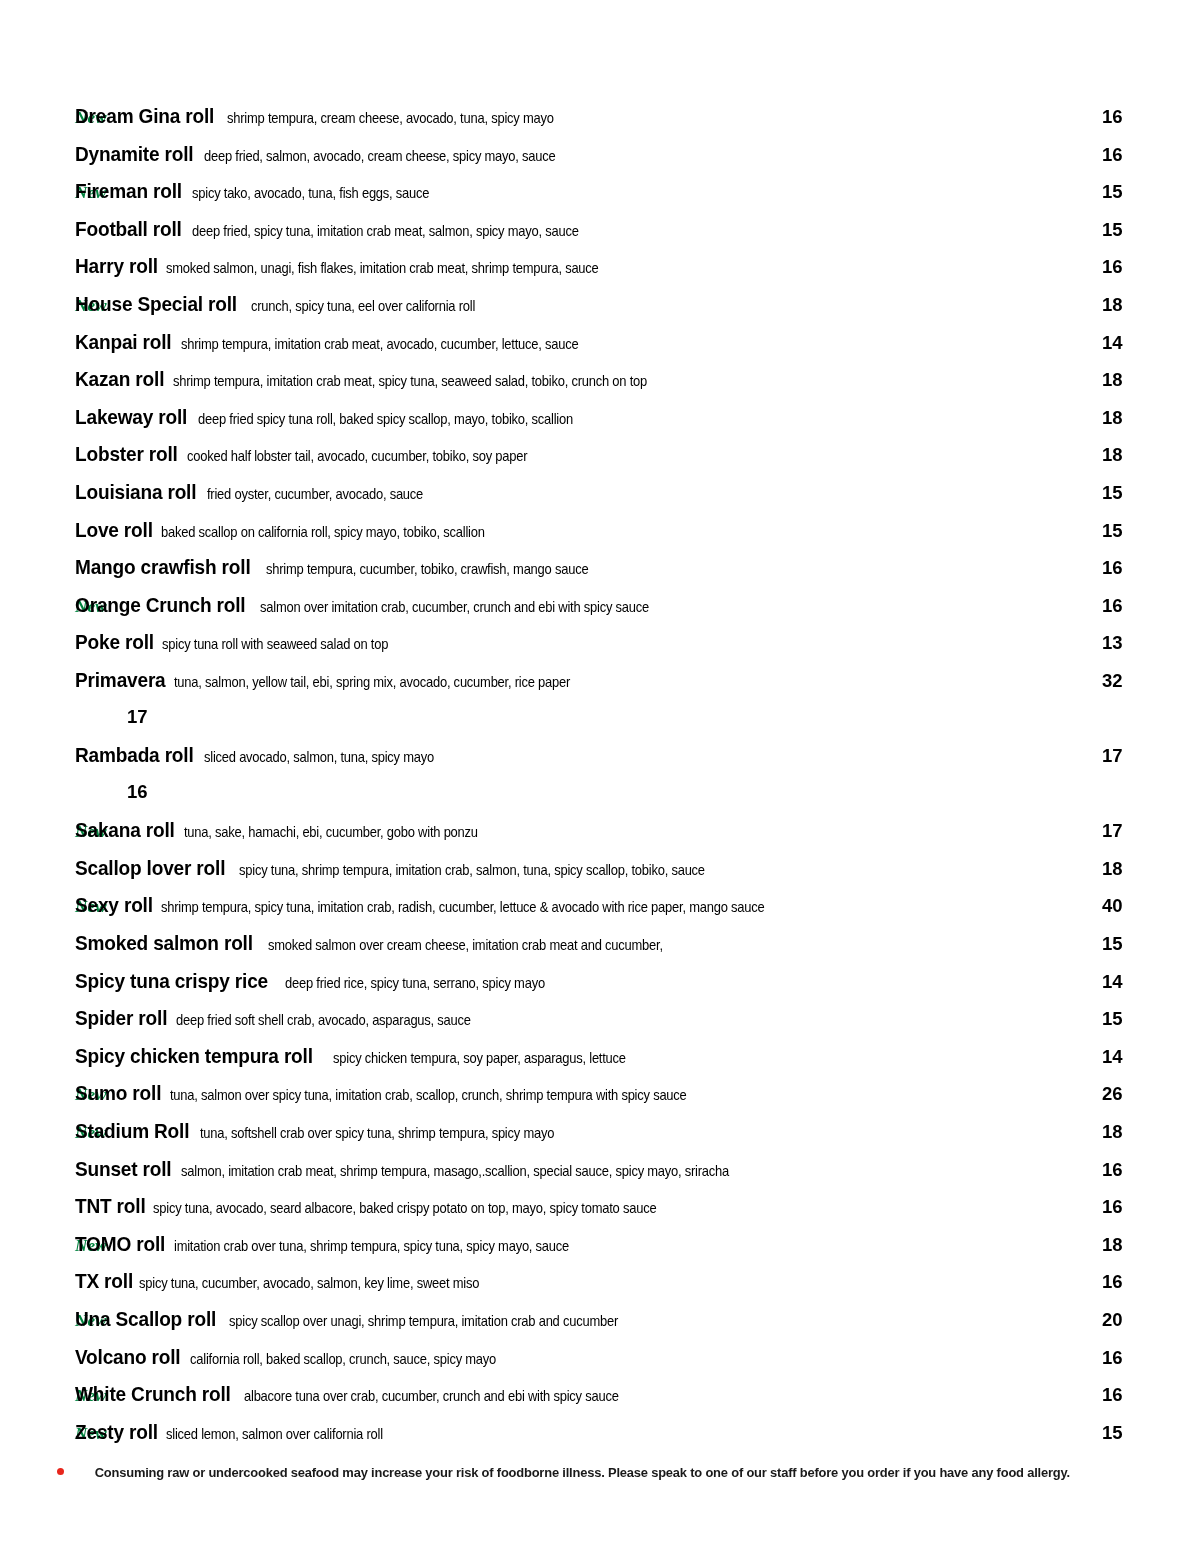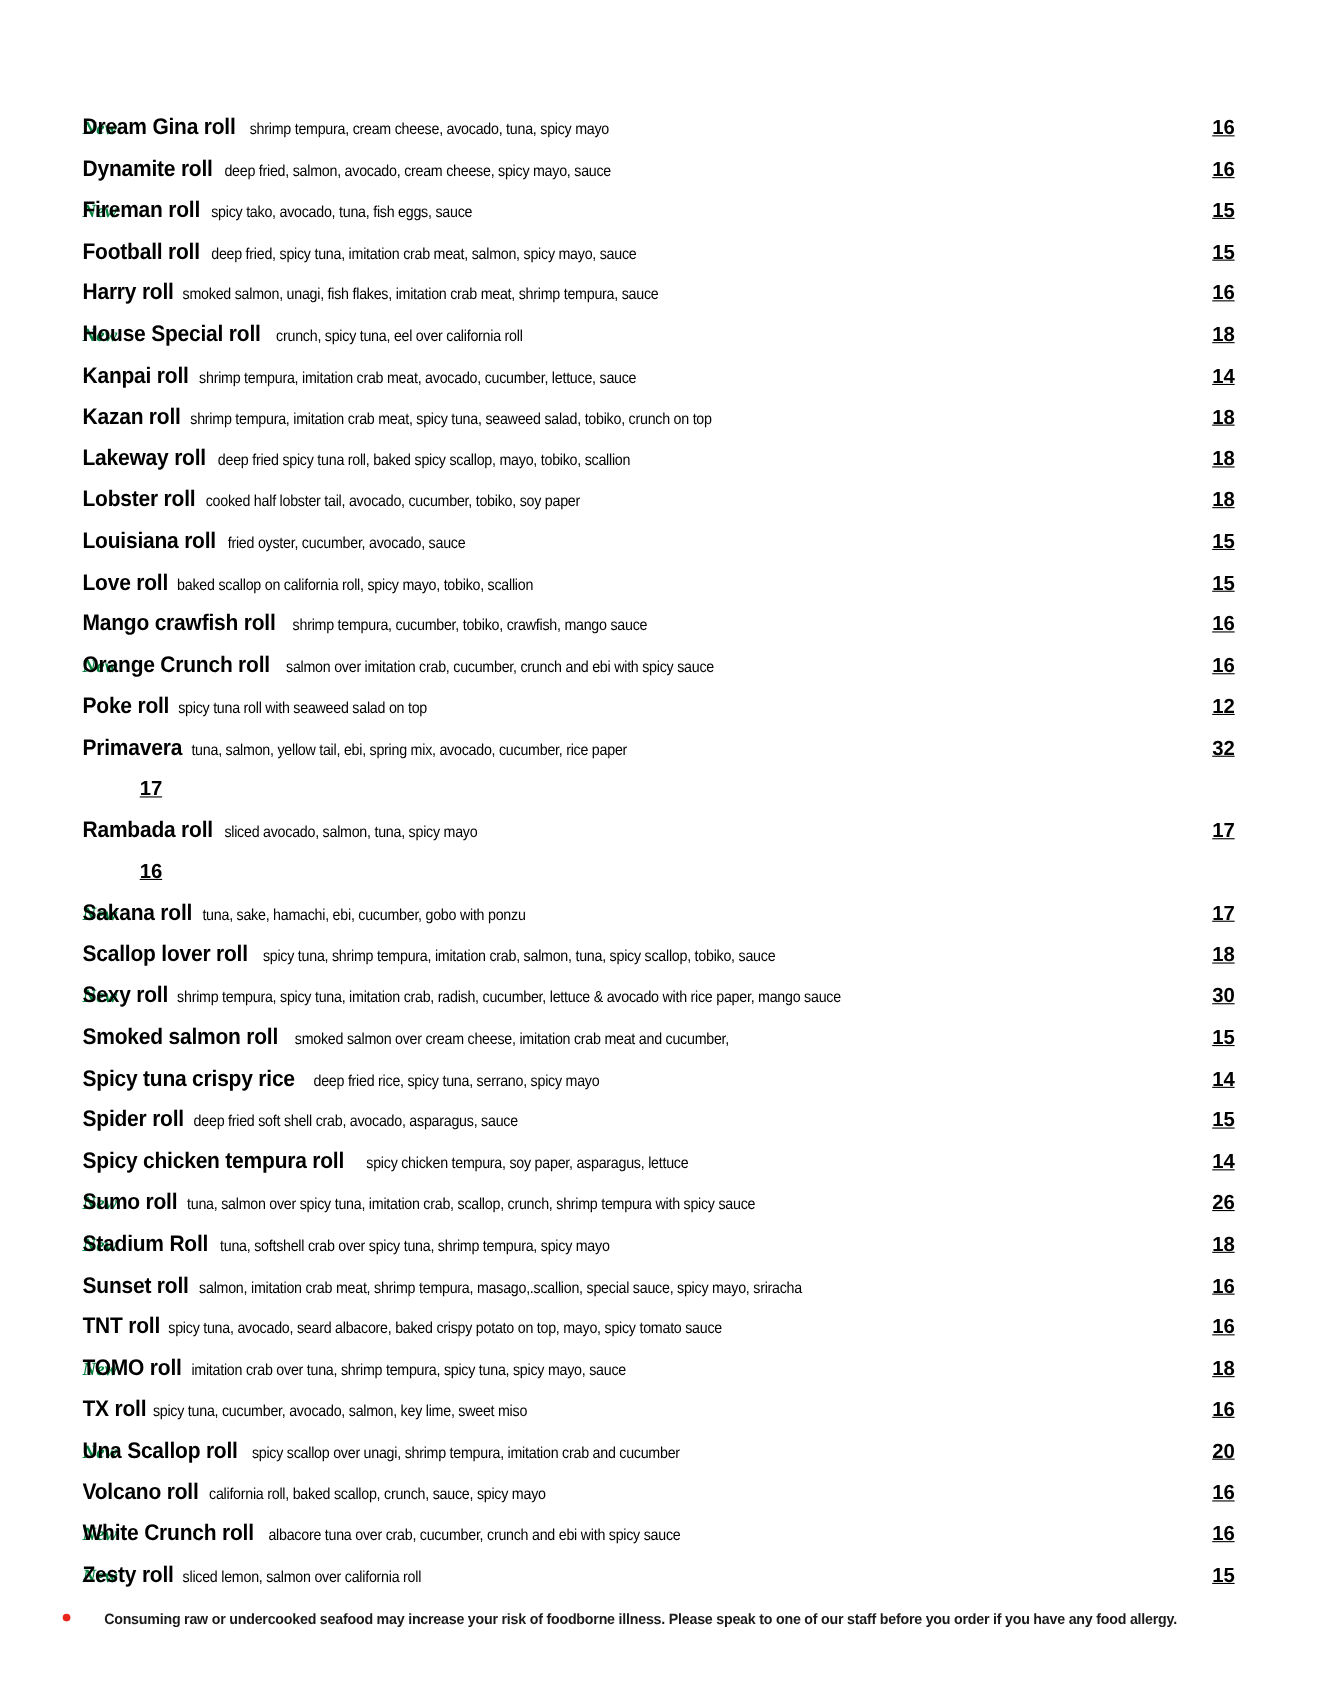--- a/index.html
+++ b/index.html
@@ -88,21 +88,20 @@
   .price-cell {
     width: 150px;
     min-width: 150px;
     text-align: left;
     padding-left: 52px;
     font-family: "Liberation Sans Narrow", "Liberation Sans", sans-serif;
     font-weight: 700;
     font-size: 18.5px;
     color: #000000;
     letter-spacing: -0.1px;
-    text-decoration: underline;
   }
 
   .footer {
     position: absolute;
     left: 0;
     top: 1463px;
     width: 1153px;
     text-align: center;
     white-space: nowrap;
   }
@@ -201,21 +200,21 @@
         <div class="price-cell">16</div>
       </div>
       <div class="menu-row">
         <div class="new-cell">New</div>
         <div class="name-desc"><span class="item-name">Orange Crunch roll</span><span class="item-desc">salmon over imitation crab, cucumber, crunch and ebi with spicy sauce</span></div>
         <div class="price-cell">16</div>
       </div>
       <div class="menu-row">
         <div class="new-cell empty"></div>
         <div class="name-desc"><span class="item-name">Poke roll</span><span class="item-desc">spicy tuna roll with seaweed salad on top</span></div>
-        <div class="price-cell">12</div>
+        <div class="price-cell">13</div>
       </div>
       <div class="menu-row">
         <div class="new-cell empty"></div>
         <div class="name-desc"><span class="item-name">Primavera</span><span class="item-desc">tuna, salmon, yellow tail, ebi, spring mix, avocado, cucumber, rice paper</span></div>
         <div class="price-cell">32</div>
       </div>
       <div class="menu-row">
         <div class="new-cell empty"></div>
         <div class="price-cell">17</div>
       </div>
@@ -234,21 +233,21 @@
         <div class="price-cell">17</div>
       </div>
       <div class="menu-row">
         <div class="new-cell empty"></div>
         <div class="name-desc"><span class="item-name">Scallop lover roll</span><span class="item-desc">spicy tuna, shrimp tempura, imitation crab, salmon, tuna, spicy scallop, tobiko, sauce</span></div>
         <div class="price-cell">18</div>
       </div>
       <div class="menu-row">
         <div class="new-cell">New</div>
         <div class="name-desc"><span class="item-name">Sexy roll</span><span class="item-desc">shrimp tempura,  spicy tuna, imitation crab, radish, cucumber, lettuce &amp; avocado with rice paper, mango sauce</span></div>
-        <div class="price-cell">30</div>
+        <div class="price-cell">40</div>
       </div>
       <div class="menu-row">
         <div class="new-cell empty"></div>
         <div class="name-desc"><span class="item-name">Smoked salmon roll</span><span class="item-desc">smoked salmon over cream cheese, imitation crab meat and cucumber,</span></div>
         <div class="price-cell">15</div>
       </div>
       <div class="menu-row">
         <div class="new-cell empty"></div>
         <div class="name-desc"><span class="item-name">Spicy tuna crispy rice</span><span class="item-desc">deep fried rice, spicy tuna, serrano, spicy mayo</span></div>
         <div class="price-cell">14</div>

